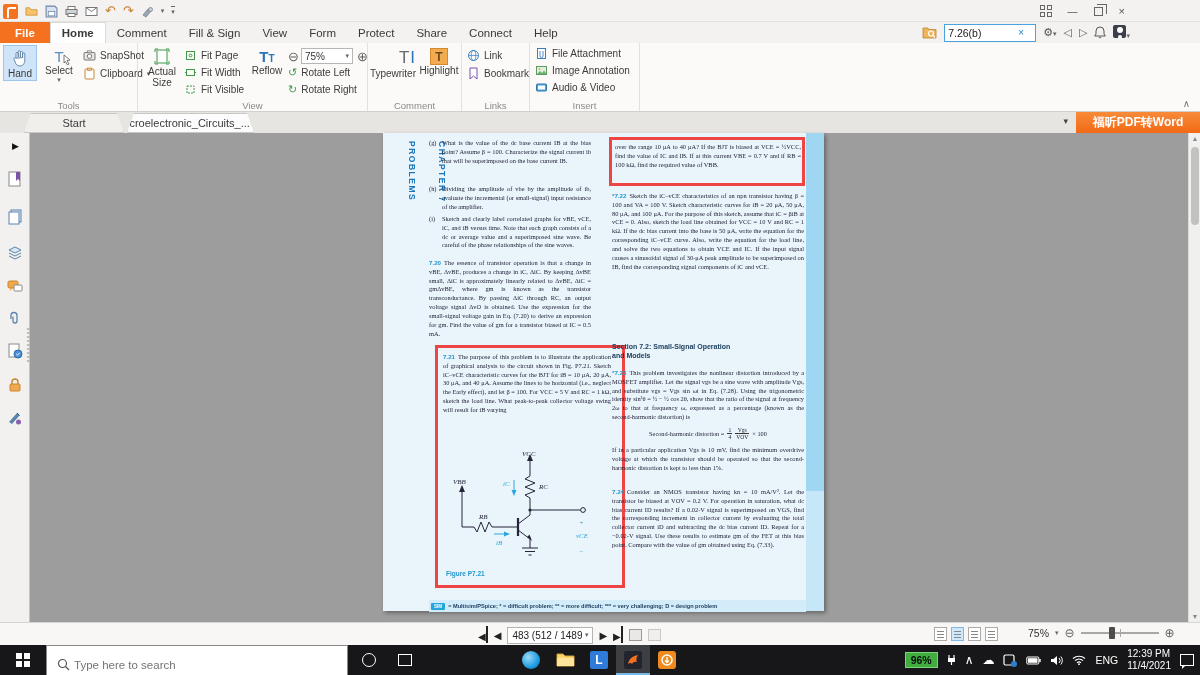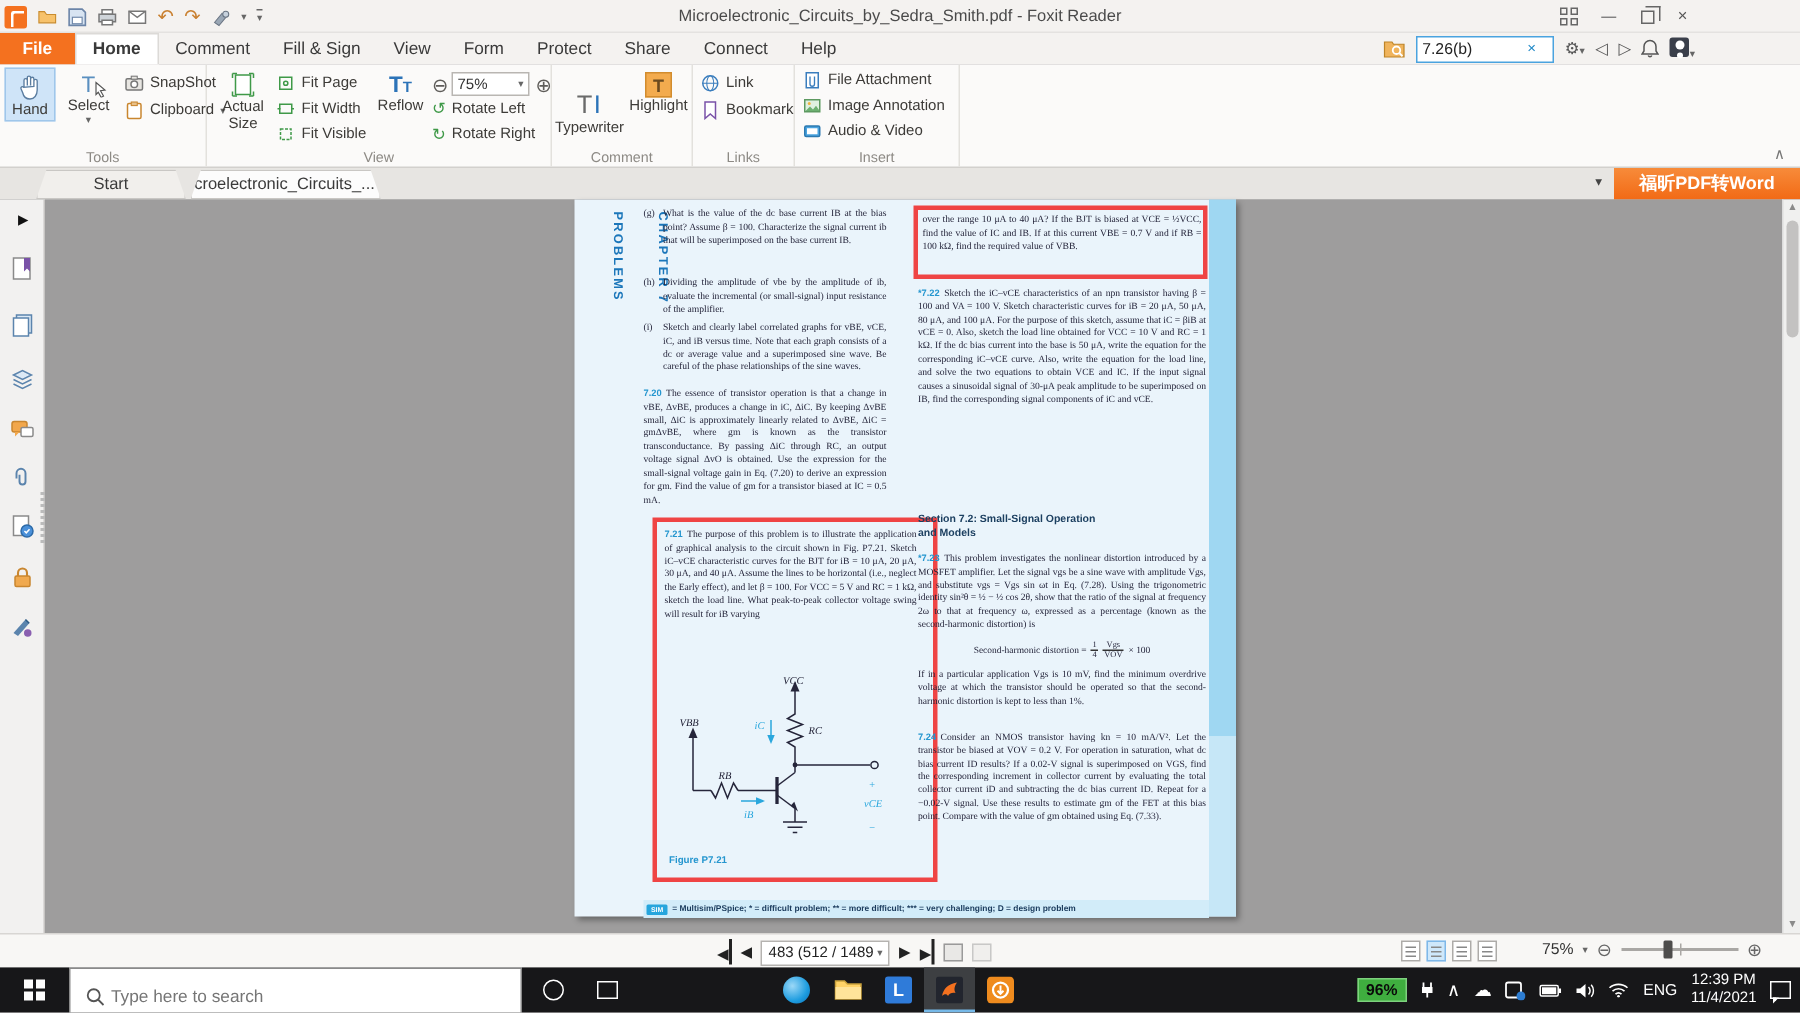--- a/index.html
+++ b/index.html
@@ -124,21 +124,21 @@
   .tb-btn { position:absolute; top:0; width:34px; height:30px; display:flex; align-items:center; justify-content:center; }
   .cortana { width:14px; height:14px; border:1.5px solid #fff; border-radius:50%; }
   .taskview { width:14px; height:12px; border:1.5px solid #fff; position:relative; }
   .app { position:absolute; top:0; width:34px; height:30px; display:flex; align-items:center; justify-content:center; }
   .app.active { background:#3d3f42; box-shadow:inset 0 -2px 0 #76b9e8; }
   .tile { width:18px; height:18px; border-radius:2px; display:flex; align-items:center; justify-content:center; font-size:12px; font-weight:bold; color:#fff; }
   .edge { background:radial-gradient(circle at 35% 35%, #9cd8f7, #1e9de0 60%, #0b6fb4); border-radius:50%; }
   .tray { position:absolute; right:0; top:0; height:30px; display:flex; align-items:center; gap:9px; padding-right:6px; }
   .battery-badge { background:#3fae3f; color:#0a0a0a; font-size:10.5px; font-weight:bold; padding:1px 5px; border:1px solid #7ed27e; }
   .tray .wicon { font-size:12px; color:#fff; }
-  .clock { font-size:10px; line-height:1.2; text-align:center; }
+  .clock { font-size:10px; line-height:1.2; }
   .action-center { width:14px; height:12px; border:1.5px solid #fff; position:relative; }
   .action-center:after { content:""; position:absolute; left:1px; bottom:-4px; border:2px solid transparent; border-top-color:#fff; border-left-color:#fff; }
   .lang { font-size:10.5px; }
 
   svg text { font-family:"Liberation Serif",serif; }
 </style>
 </head>
 <body>
 
 <div class="titlebar">
@@ -162,21 +162,20 @@
       </svg>
     <span class="g" style="color:#c98030;">↶</span>
     <span class="g" style="color:#c98030;">↷</span>
     <svg class="icon12" width="13" height="13" viewBox="0 0 13 13">
         <path d="M2 10l5-6 3 2-5 6z" fill="#9aa7b5" stroke="#6b7684" stroke-width="0.7"></path>
         <circle cx="9.5" cy="4.5" r="2" fill="#c7d2dd" stroke="#6b7684" stroke-width="0.7"></circle>
       </svg>
     <span class="dd">▾</span>
     <span class="dd" style="border-top:1px solid #666; padding-top:1px;">▾</span>
   </div>
-  <div class="win-title">Microelectronic_Circuits_by_Sedra_Smith.pdf - Foxit Reader</div>
   <div class="win-controls">
     <span class="wc-grid">
         <span></span>
         <span></span>
         <span></span>
         <span></span>
       </span>
     <span class="wc-min">—</span>
     <span class="wc-restore"></span>
     <span class="wc-close">×</span>
@@ -294,21 +293,21 @@
       <span>Rotate Left</span>
     </div>
     <div class="smallbtn" style="left:150px; top:40px;">
       <span style="color:#3f9948; font-size:11px;">↻</span>
       <span>Rotate Right</span>
     </div>
     <div class="grp-label">View</div>
   </div>
 
   <div class="grp" style="left:368px; width:94px;">
-    <div class="bigbtn" style="left:2px; top:14px; width:46px; height:52px;">
+    <div class="bigbtn" style="left:2px; top:2px; width:46px; height:52px;align-items:flex-end;">
       <span class="tw-icon"><span class="tw-t">T</span><span class="tw-i">I</span></span>
       <span>Typewriter</span>
     </div>
     <div class="bigbtn" style="left:50px; top:2px; width:42px; height:52px;">
       <span class="hl-icon">
           <span>T</span>
         </span>
       <span>Highlight</span>
     </div>
     <div class="grp-label">Comment</div>

